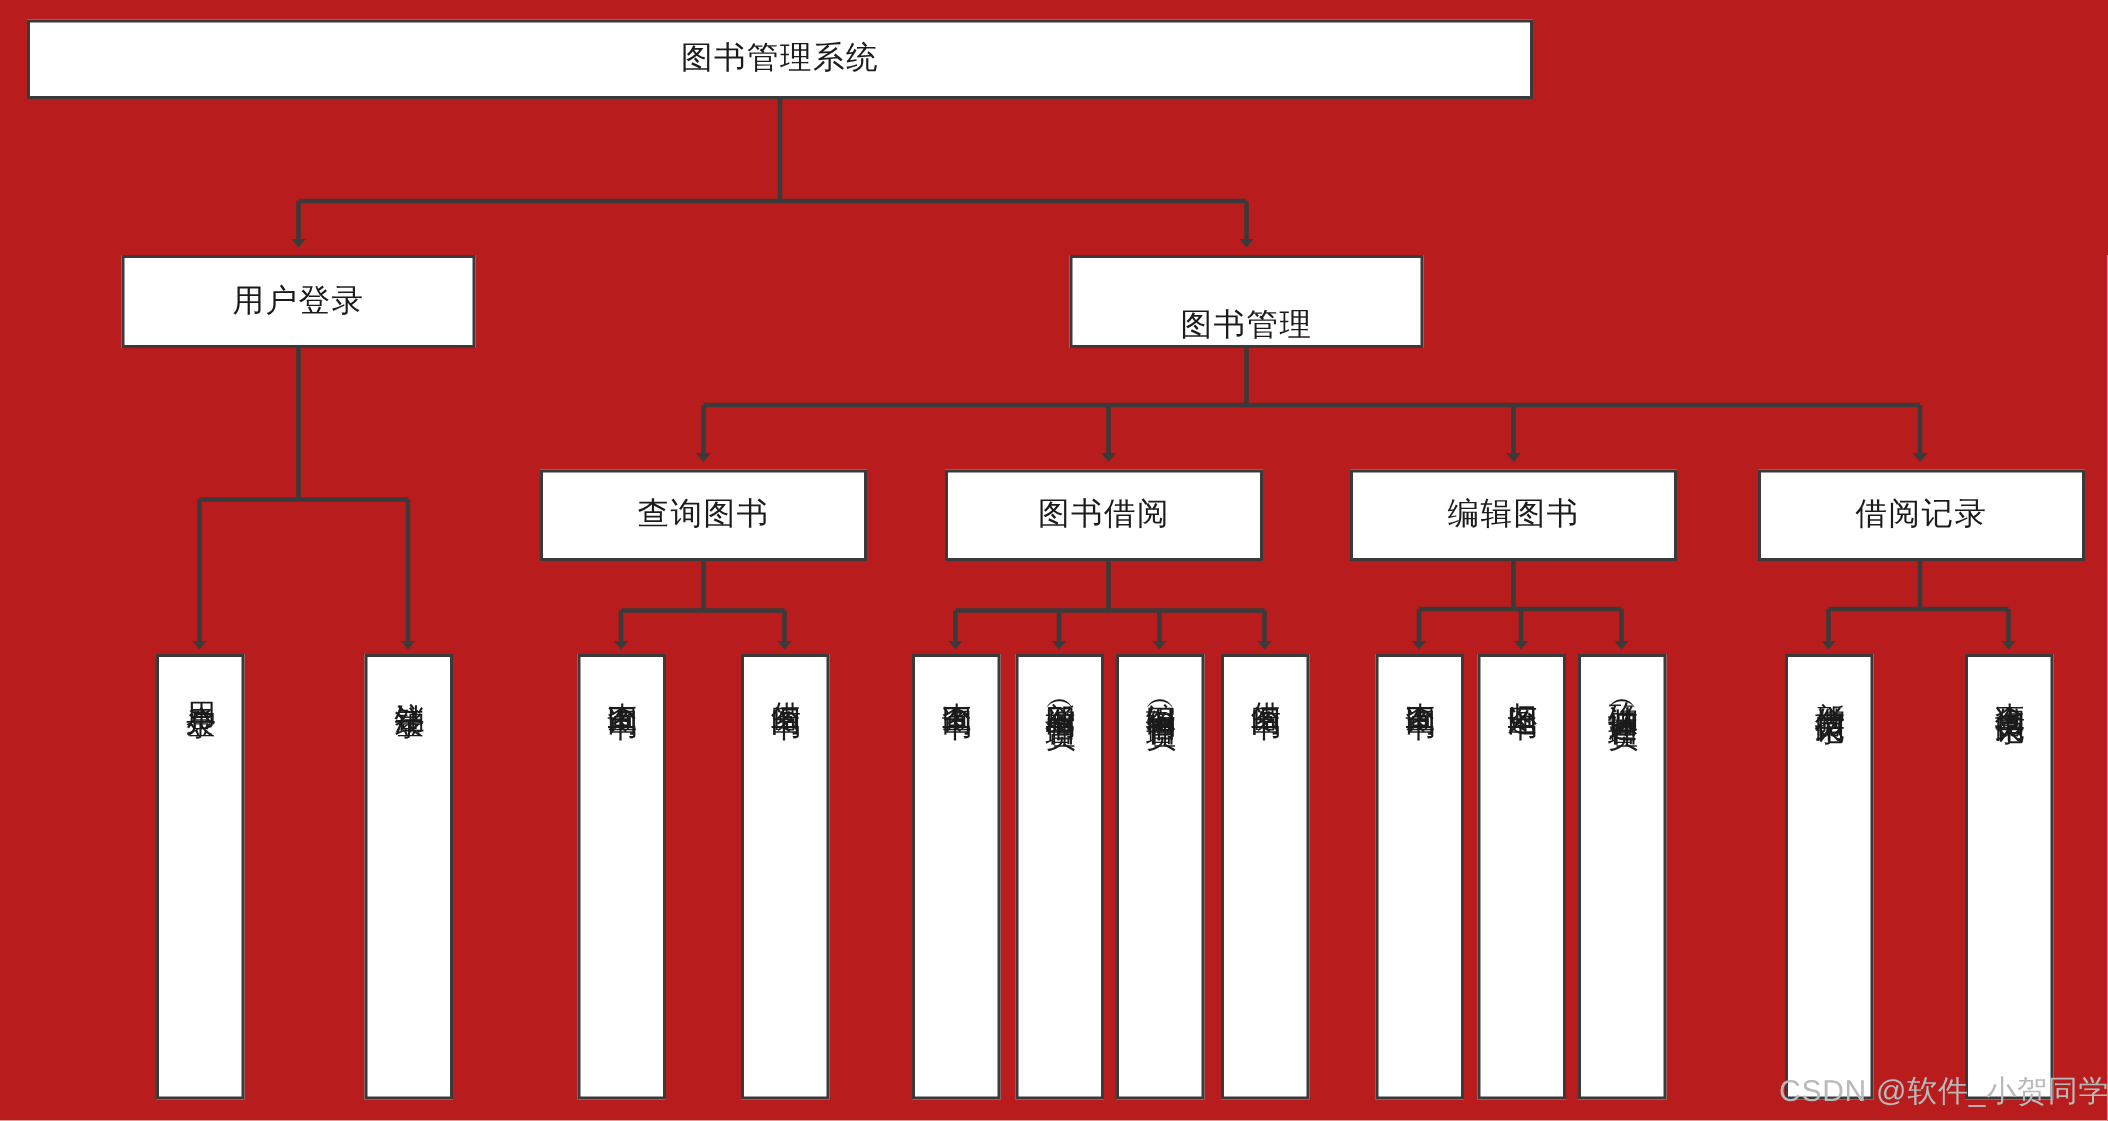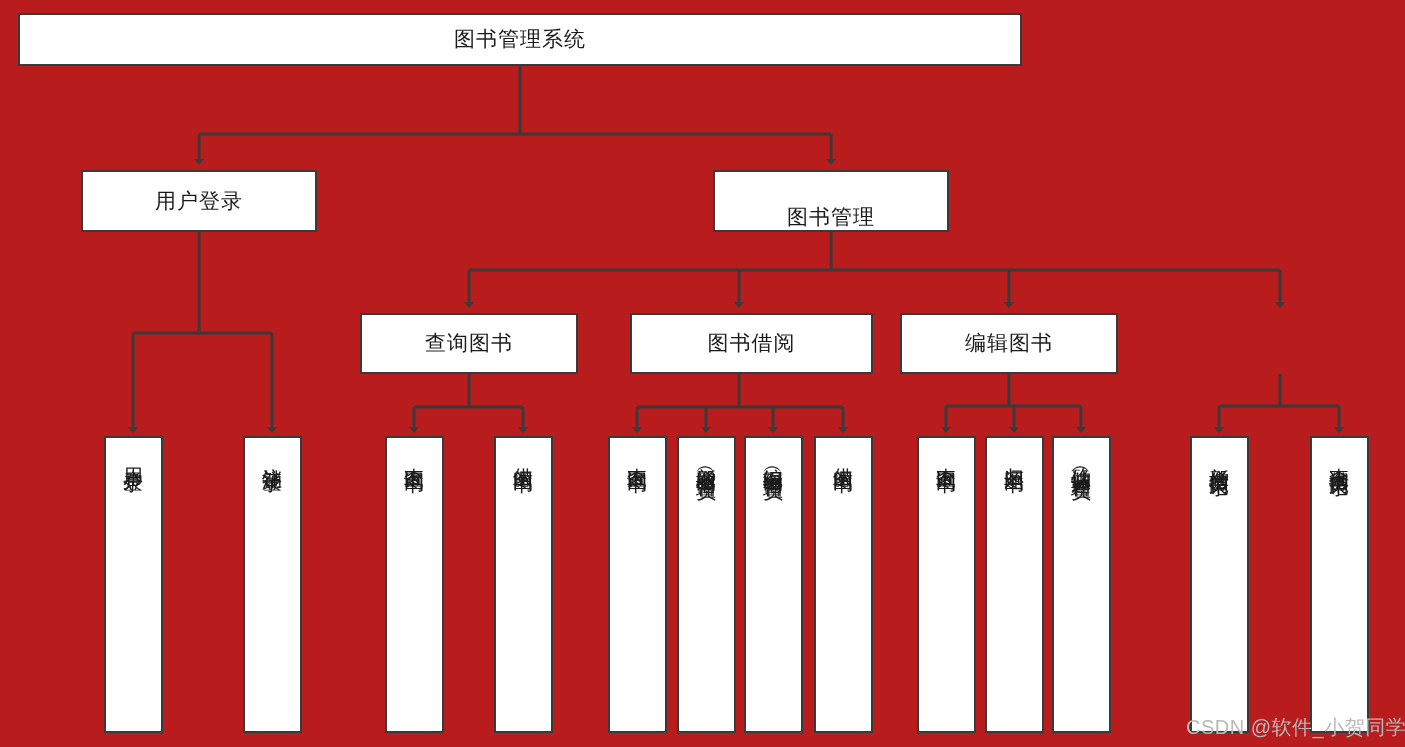--- a/index.html
+++ b/index.html
@@ -106,25 +106,28 @@
   <div class="node" style="left:81px;top:170px;width:236px;height:62px;">
     <span class="label">用户登录</span>
   </div>
   <div class="node" style="left:713px;top:170px;width:236px;height:62px;align-items:flex-end;">
     <span class="label">图书管理</span>
   </div>
 
   <div class="node" style="left:360px;top:313px;width:218px;height:61px;">
     <span class="label">查询图书</span>
   </div>
-  <div class="node" style="left:630px;top:313px;width:243px;height:61px;">
+  <div class="node" style="left:630px;top:313px;width:212px;height:61px;">
     <span class="label">图书借阅</span>
   </div>
   <div class="node" style="left:900px;top:313px;width:218px;height:61px;">
     <span class="label">编辑图书</span>
+  </div>
+  <div class="node" style="left:1172px;top:313px;width:218px;height:61px;">
+    <span class="label">借阅记录</span>
   </div>
 
   <div class="node vertical" style="left:104px;top:436px;width:59px;height:297px;">
     <span class="label">用户登录</span>
   </div>
   <div class="node vertical" style="left:243px;top:436px;width:59px;height:297px;">
     <span class="label">注销登录</span>
   </div>
 
   <div class="node vertical" style="left:385px;top:436px;width:59px;height:297px;">

